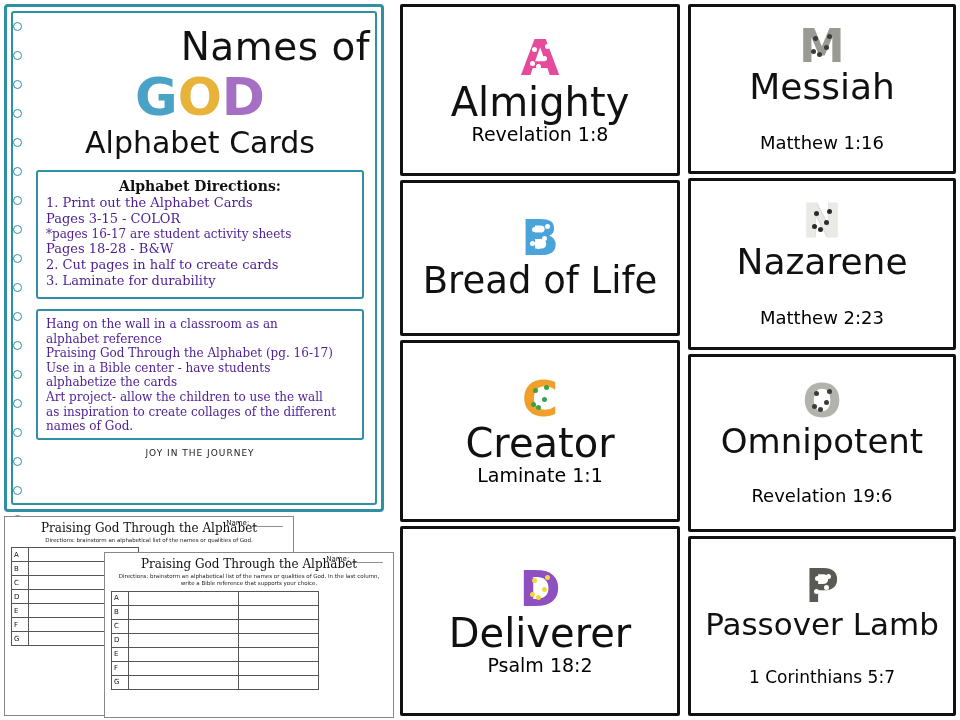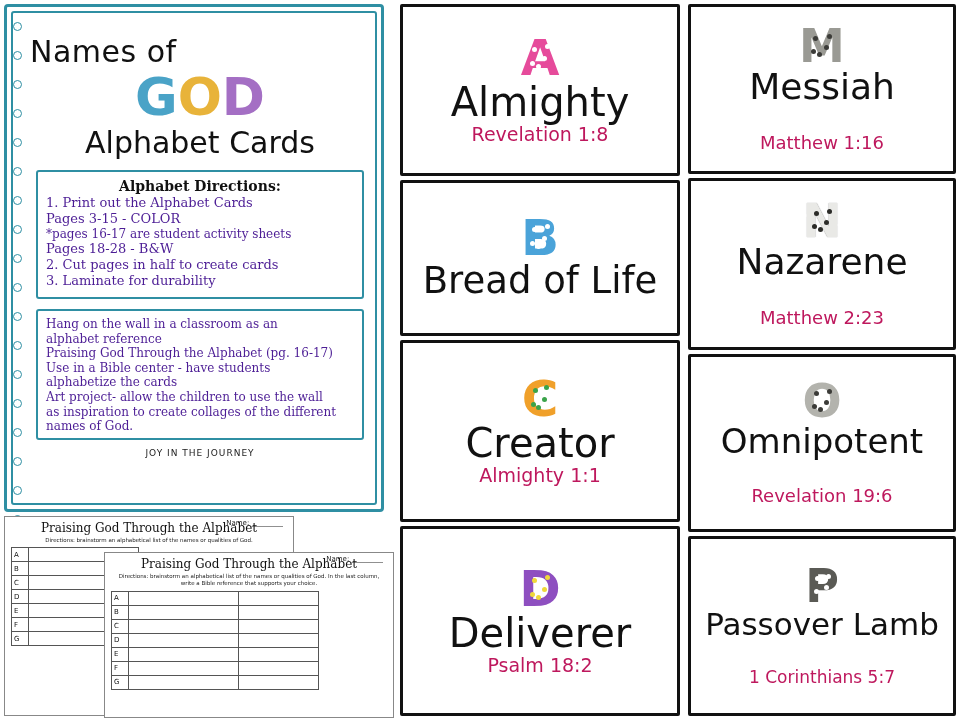--- a/index.html
+++ b/index.html
@@ -62,26 +62,26 @@
     margin-bottom: 20px;
   }
   .cover-inner {
     position: absolute;
     left: 26px;
     right: 14px;
     top: 14px;
     bottom: 10px;
   }
   .title-line1 {
-    text-align: left;
-    font-family: "DejaVu Sans", sans-serif;
-    font-size: 30px;
+    text-align: right;
+    font-family: "DejaVu Sans", sans-serif;
+    font-size: 39px;
     letter-spacing: 0.5px;
     color: #111;
-    margin-top: 16px;
+    margin-top: 6px;
   }
   .god-word {
     text-align: center;
     margin: 2px 0 0 0;
     line-height: 1;
   }
   .god-word span {
     font-family: "DejaVu Sans", sans-serif;
     font-weight: bold;
     font-size: 52px;
@@ -221,21 +221,21 @@
     display: inline-block;
   }
   .card-word {
     font-family: "DejaVu Sans", sans-serif;
     color: #111;
     line-height: 1.0;
     white-space: nowrap;
   }
   .card-ref {
     font-family: "DejaVu Sans", sans-serif;
-    color: #be185d;
+    color: #000000;
     line-height: 1.1;
     margin-top: 2px;
     white-space: nowrap;
   }
 
   
   .col-mid .big-letter { font-size: 50px; }
   .col-mid .card-word { font-size: 40px; }
   .col-mid .card-ref { font-size: 19px; }
 
@@ -415,21 +415,21 @@
       <div class="big-letter dotted" style="color:#4aa3d9;">B<span class="d" style="background: rgb(255, 255, 255); left: 30%; top: 25%;"></span><span class="d" style="background: rgb(255, 255, 255); left: 55%; top: 45%;"></span><span class="d" style="background: rgb(255, 255, 255); left: 40%; top: 62%;"></span><span class="d" style="background: rgb(255, 255, 255); left: 62%; top: 20%;"></span><span class="d" style="background: rgb(255, 255, 255); left: 25%; top: 55%;"></span></div>
       <div class="card-word" style="font-size:37px;">Bread of Life</div>
       <div class="card-ref"></div>
     </div>
   </div>
 
   <div class="card col-mid" style="left:400px; top:340px; width:280px; height:182px;">
     <div class="card-inner">
       <div class="big-letter dotted" style="color:#f0a02a;">C<span class="d" style="background: rgb(58, 163, 74); left: 30%; top: 25%;"></span><span class="d" style="background: rgb(58, 163, 74); left: 55%; top: 45%;"></span><span class="d" style="background: rgb(58, 163, 74); left: 40%; top: 62%;"></span><span class="d" style="background: rgb(58, 163, 74); left: 62%; top: 20%;"></span><span class="d" style="background: rgb(58, 163, 74); left: 25%; top: 55%;"></span></div>
       <div class="card-word">Creator</div>
-      <div class="card-ref">Almighty 1:1</div>
+      <div class="card-ref">Laminate 1:1</div>
     </div>
   </div>
 
   <div class="card col-mid" style="left:400px; top:526px; width:280px; height:190px;">
     <div class="card-inner">
       <div class="big-letter dotted" style="color:#8e4fc0;">D<span class="d" style="background: rgb(240, 216, 58); left: 30%; top: 25%;"></span><span class="d" style="background: rgb(240, 216, 58); left: 55%; top: 45%;"></span><span class="d" style="background: rgb(240, 216, 58); left: 40%; top: 62%;"></span><span class="d" style="background: rgb(240, 216, 58); left: 62%; top: 20%;"></span><span class="d" style="background: rgb(240, 216, 58); left: 25%; top: 55%;"></span></div>
       <div class="card-word">Deliverer</div>
       <div class="card-ref">Psalm 18:2</div>
     </div>
   </div>

